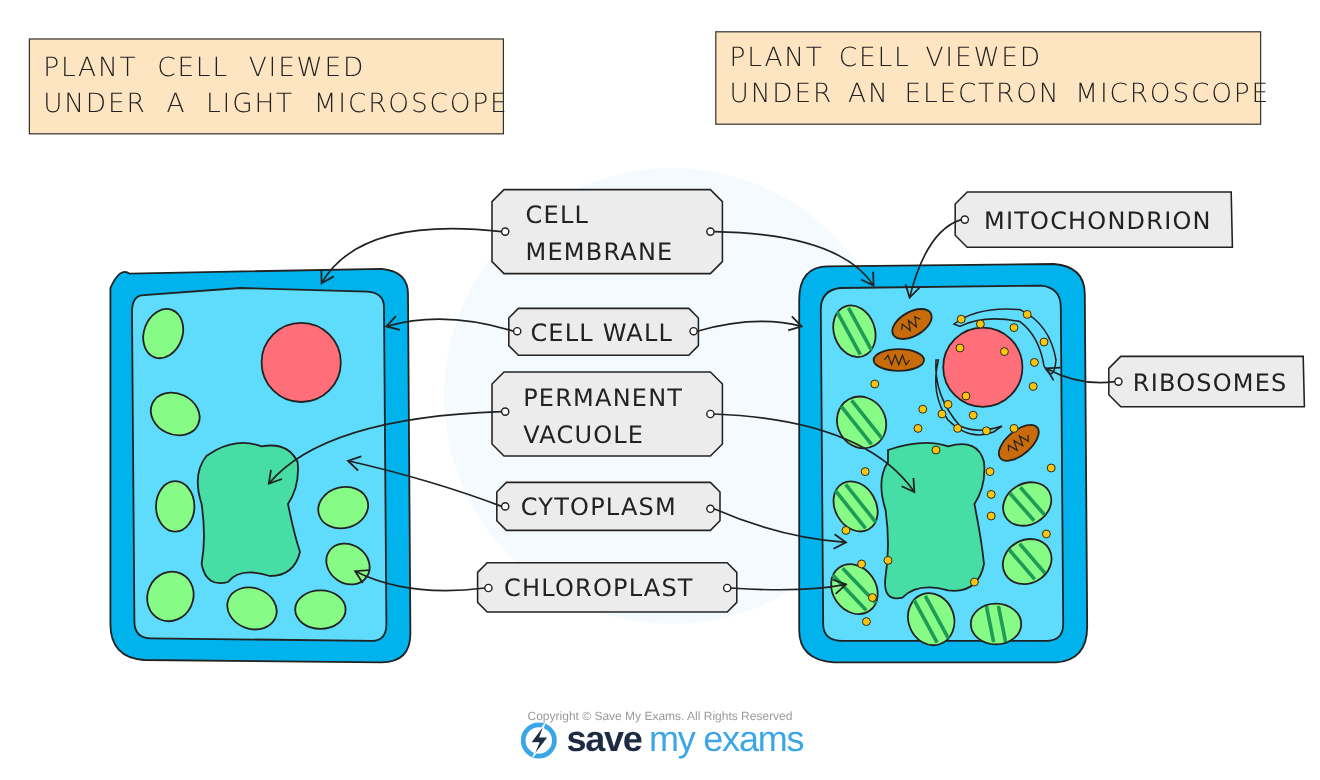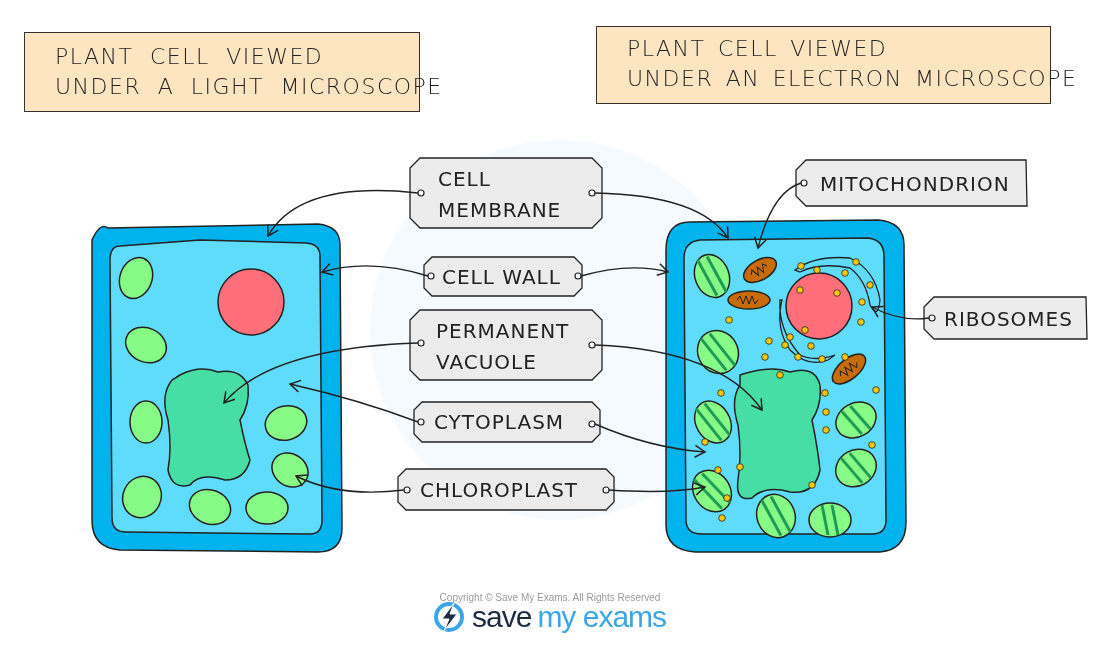--- a/index.html
+++ b/index.html
@@ -1,25 +1,25 @@
 <!DOCTYPE html>
 <html><head>
 <meta charset="utf-8">
 <style>
   html, body { margin:0; padding:0; background:#ffffff; }
   body { width:1100px; height:650px; position:relative; overflow:hidden; font-family:"DejaVu Sans", sans-serif; }
-  .title-box { position:absolute; background:#fde5c2; border:1.5px solid #333; box-sizing:border-box; padding:6px 30px; font-size:22px; line-height:30px; letter-spacing:1.5px; color:#222; font-weight:300; }
+  .title-box { position:absolute; background:#fde5c2; border:1.5px solid #333; box-sizing:border-box; padding:6px 11px; font-size:22px; line-height:30px; letter-spacing:1.5px; color:#222; font-weight:300; }
   #title-left { left:24px; top:32px; width:396px; height:80px; padding-top:9px; word-spacing:8px; }
   #title-right { left:596px; top:26px; width:455px; height:78px; padding-top:7px; word-spacing:4px; }
   .title-box div { white-space:nowrap; }
   svg#diagram { position:absolute; left:0; top:0; }
   .lbl { font-family:"DejaVu Sans", sans-serif; font-size:20px; fill:#222; letter-spacing:1px; }
   .copyright { position:absolute; left:0; width:1100px; top:592px; text-align:center; font-size:10px; color:#9a9a9a; font-family:"Liberation Sans", sans-serif; }
   .brand { position:absolute; left:432px; top:597px; height:40px; display:flex; align-items:center; gap:6px; }
-  .brand-text { font-family:"Liberation Sans", sans-serif; font-size:30px; font-weight:normal; letter-spacing:-1px; }
+  .brand-text { font-family:"Liberation Sans", sans-serif; font-size:30px; font-weight:bold; letter-spacing:-1px; }
   .brand-save { color:#1d2b44; }
   .brand-rest { color:#3aa6e8; font-weight:normal; }
 </style>
 </head>
 <body>
 
 <div class="title-box" id="title-left">
   <div>PLANT CELL VIEWED</div>
   <div>UNDER A LIGHT MICROSCOPE</div>
 </div>

